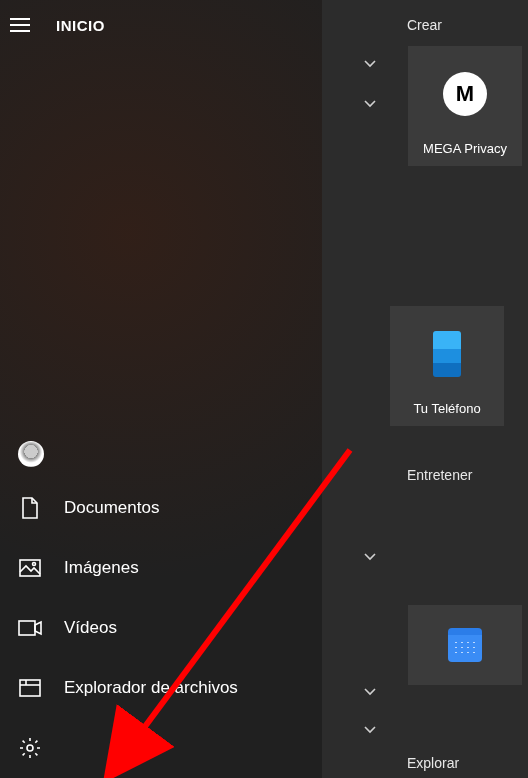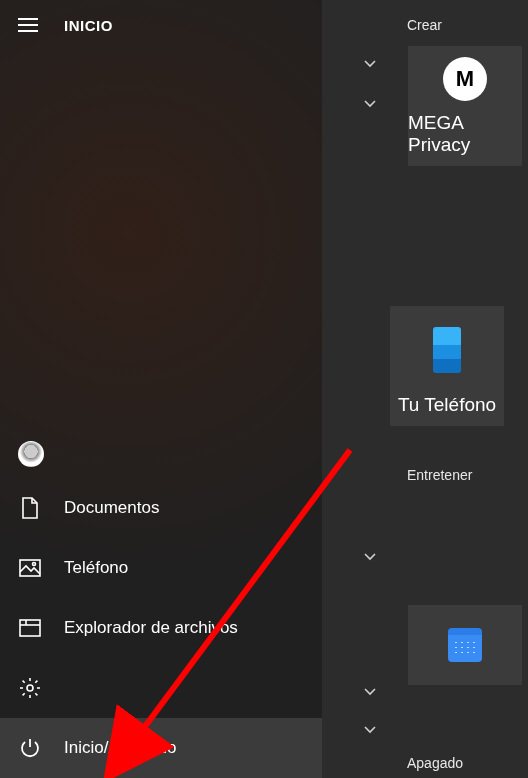--- a/index.html
+++ b/index.html
@@ -28,21 +28,21 @@
     content: "";
     position: absolute;
     inset: 0;
     background: radial-gradient(circle at 40% 30%, rgba(80,30,10,0.35), transparent 60%);
     pointer-events: none;
   }
   .header-row {
     display: flex;
     align-items: center;
     height: 50px;
-    padding-left: 18px;
+    padding-left: 10px;
     z-index: 2;
   }
   .hamburger { width: 20px; height: 14px; display:flex; flex-direction:column; justify-content:space-between; }
   .hamburger span { display:block; height:2px; background:#fff; }
   .header-title {
     font-weight: 700;
     font-size: 15px;
     letter-spacing: 0.5px;
     margin-left: 26px;
   }
@@ -103,21 +103,21 @@
     flex-direction:column;
     align-items:center;
     justify-content:flex-end;
     padding-bottom: 10px;
   }
   .tile-icon-area {
     flex:1; display:flex; align-items:center; justify-content:center;
     width:100%;
   }
   .tile-label {
-    font-size: 19px;
+    font-size: 13px;
     color:#fff;
   }
   .mega-circle {
     width: 44px; height:44px; border-radius:50%; background:#fff;
     display:flex; align-items:center; justify-content:center;
     color:#000; font-weight:700; font-size:22px;
   }
   .phone-shape {
     width: 28px; height: 46px; border-radius:3px;
     background: linear-gradient(#39b3f7 40%, #1d8fe0 40%, #1d8fe0 70%, #0f6fc0 70%);
@@ -187,23 +187,32 @@
 
 
       <div class="menu-item">
         <span class="icon-slot">
           <svg width="22" height="18" viewBox="0 0 22 18" fill="none" stroke="#fff" stroke-width="1.6">
             <rect x="1" y="1" width="20" height="16"></rect>
               <path d="M1 13l6-6 5 5 3-3 6 6"></path>
               <circle cx="15" cy="5" r="1.5"></circle>
           </svg>
         </span>
-        <span class="menu-label">Teléfono</span>
-      </div>
-
+        <span class="menu-label">Imágenes</span>
+      </div>
+
+      <div class="menu-item">
+        <span class="icon-slot">
+          <svg width="24" height="16" viewBox="0 0 24 16" fill="none" stroke="#fff" stroke-width="1.6">
+            <rect x="1" y="1" width="16" height="14"></rect>
+              <path d="M17 5l6-3v12l-6-3z"></path>
+          </svg>
+        </span>
+        <span class="menu-label">Vídeos</span>
+      </div>
 
       <div class="menu-item">
         <span class="icon-slot">
           <svg width="22" height="18" viewBox="0 0 22 18" fill="none" stroke="#fff" stroke-width="1.6">
             <rect x="1" y="1" width="20" height="16"></rect>
               <path d="M1 6h20"></path>
               <path d="M7 1v5"></path>
           </svg>
         </span>
         <span class="menu-label">Explorador de archivos</span>
@@ -211,29 +220,20 @@
 
       <div class="menu-item">
         <span class="icon-slot">
           <svg width="22" height="22" viewBox="0 0 22 22" fill="none" stroke="#fff" stroke-width="1.6">
             <circle cx="11" cy="11" r="3"></circle>
             <path d="M11 1v3M11 18v3M1 11h3M18 11h3M3.6 3.6l2.1 2.1M16.3 16.3l2.1 2.1M3.6 18.4l2.1-2.1M16.3 5.7l2.1-2.1"></path>
           </svg>
         </span>
       </div>
 
-      <div class="menu-item highlight">
-        <span class="icon-slot">
-          <svg width="20" height="20" viewBox="0 0 20 20" fill="none" stroke="#fff" stroke-width="1.8">
-            <path d="M10 1v8"></path>
-              <path d="M5 4a8 8 0 1 0 10 0"></path>
-          </svg>
-        </span>
-        <span class="menu-label">Inicio/Apagado</span>
-      </div>
 
     </div>
   </div>
 
   <div class="right-pane">
 
     <div class="group-header" style="left:85px; top:17px;">Crear</div>
 
     <div class="chevron" style="left:42px; top:60px;">
       <svg width="12" height="8" viewBox="0 0 12 8" stroke="#cfcfcf" stroke-width="1.6" fill="none">
@@ -276,21 +276,21 @@
       <svg width="12" height="8" viewBox="0 0 12 8" stroke="#cfcfcf" stroke-width="1.6" fill="none">
           <path d="M1 1l5 5 5-5"></path>
         </svg>
     </div>
     <div class="chevron" style="left:42px; top:726px;">
       <svg width="12" height="8" viewBox="0 0 12 8" stroke="#cfcfcf" stroke-width="1.6" fill="none">
           <path d="M1 1l5 5 5-5"></path>
         </svg>
     </div>
 
-    <div class="group-header" style="left:85px; top:755px;">Apagado</div>
+    <div class="group-header" style="left:85px; top:755px;">Explorar</div>
 
   </div>
 
   <svg class="arrow-annot" style="left:0; top:0;" width="528" height="778">
     <defs>
       <marker id="ah" markerWidth="12" markerHeight="12" refX="3" refY="6" orient="auto">
         <path d="M0,0 L12,6 L0,12 z" fill="#ff0000"></path>
       </marker>
     </defs>
     <line x1="350" y1="450" x2="135" y2="740" stroke="#ff0000" stroke-width="6" marker-end="url(#ah)"></line>

